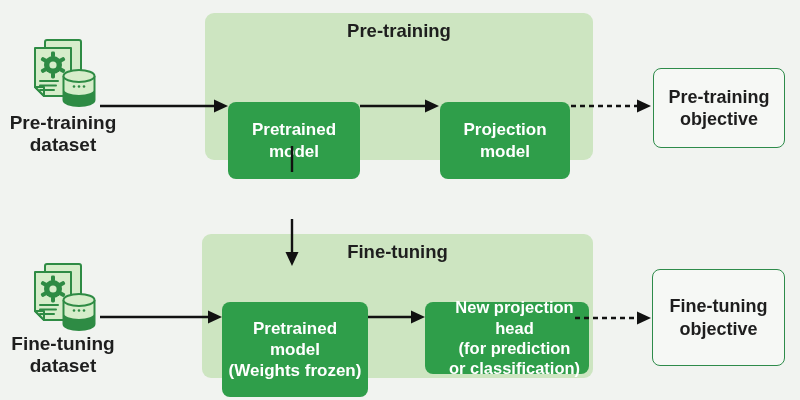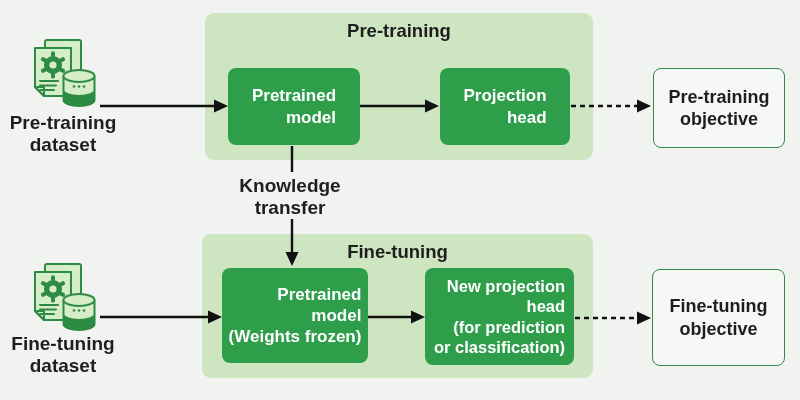--- a/index.html
+++ b/index.html
@@ -23,21 +23,21 @@
   .section{
     position:absolute;background:var(--section-fill);border-radius:9px;
   }
   .section-title{
     position:absolute;left:0;right:0;top:7px;text-align:center;
     font-size:18.5px;color:var(--text);
   }
   .model-box{
     position:absolute;background:var(--box-fill);border-radius:8px;
     color:var(--box-text);display:flex;align-items:center;justify-content:center;
-    text-align:right;white-space:pre-line;font-size:17px;line-height:1.25;
+    text-align:center;white-space:pre-line;font-size:17px;line-height:1.25;margin-top:34px;
   }
   .model-box.small{font-size:16.5px;line-height:1.24;}
   .objective-box{
     position:absolute;background:var(--objective-fill);
     border:1.5px solid var(--objective-border);border-radius:8px;
     display:flex;align-items:center;justify-content:center;text-align:center;
     white-space:pre-line;font-size:18px;line-height:1.25;color:var(--text);
   }
   .dataset-label{
     position:absolute;width:140px;text-align:center;white-space:pre-line;
@@ -67,27 +67,27 @@
   </div>
 
   <div class="section" style="left:202px;top:234px;width:391px;height:144px;">
     <div class="section-title">Fine-tuning</div>
   </div>
 
   <div class="model-box" style="left:228px;top:68px;width:132px;height:77px;">Pretrained
 model</div>
 
   <div class="model-box" style="left:440px;top:68px;width:130px;height:77px;">Projection
-head</div>
+model</div>
 
   <div class="model-box" style="left:222px;top:268px;width:146px;height:95px;">Pretrained
 model
 (Weights frozen)</div>
 
-  <div class="model-box small" style="left:425px;top:268px;width:149px;height:97px;">New projection
+  <div class="model-box small" style="left:425px;top:268px;width:149px;height:72px;padding-left:15px;">New projection
 head
 (for prediction
 or classification)</div>
 
   <div class="objective-box" style="left:653px;top:68px;width:130px;height:78px;">Pre-training
 objective</div>
 
   <div class="objective-box" style="left:652px;top:269px;width:131px;height:95px;">Fine-tuning
 objective</div>
 
@@ -160,22 +160,20 @@
       <circle class="icon-dark" cx="51" cy="48.5" r="1.3"></circle>
     </g>
   </svg>
 
   <div class="dataset-label" style="left:-7px;top:112px;">Pre-training
 dataset</div>
 
   <div class="dataset-label" style="left:-7px;top:333px;">Fine-tuning
 dataset</div>
 
-  <div class="transfer-label" style="left:210px;top:175px;">Knowledge
-transfer</div>
 
   <svg class="arrows" width="800" height="400" viewBox="0 0 800 400">
     <g>
       <line class="arrow-line" x1="100" y1="106" x2="215" y2="106"></line>
       <polygon class="arrow-head" points="214,99.5 214,112.5 228,106"></polygon>
     </g>
     <g>
       <line class="arrow-line" x1="360" y1="106" x2="426" y2="106"></line>
       <polygon class="arrow-head" points="425,99.5 425,112.5 439,106"></polygon>
     </g>

